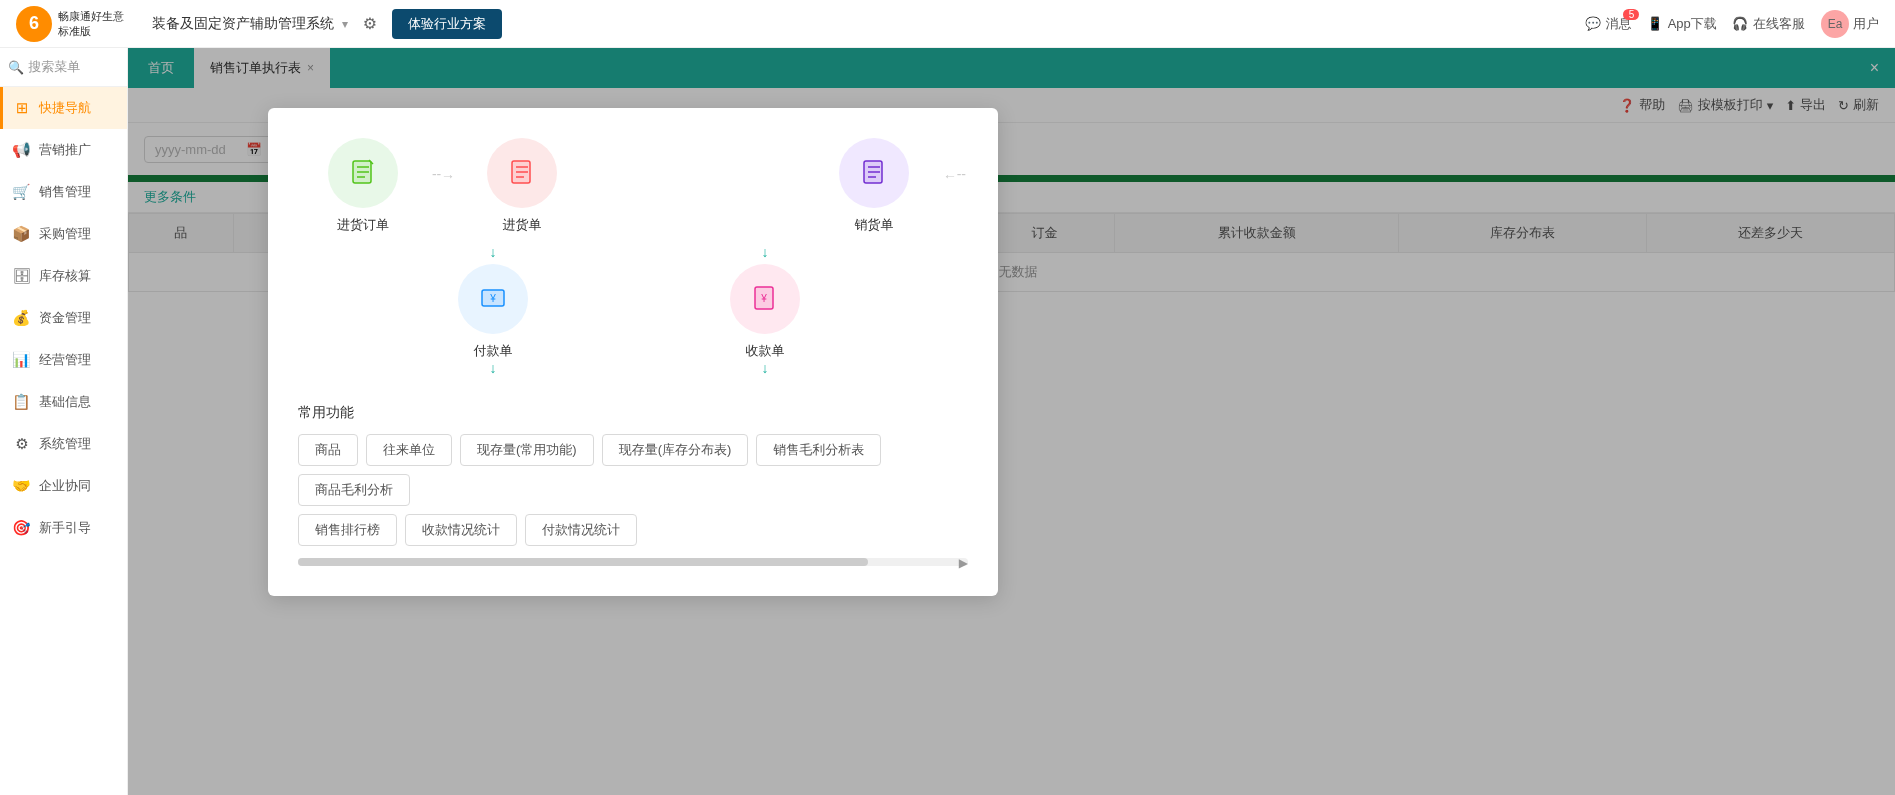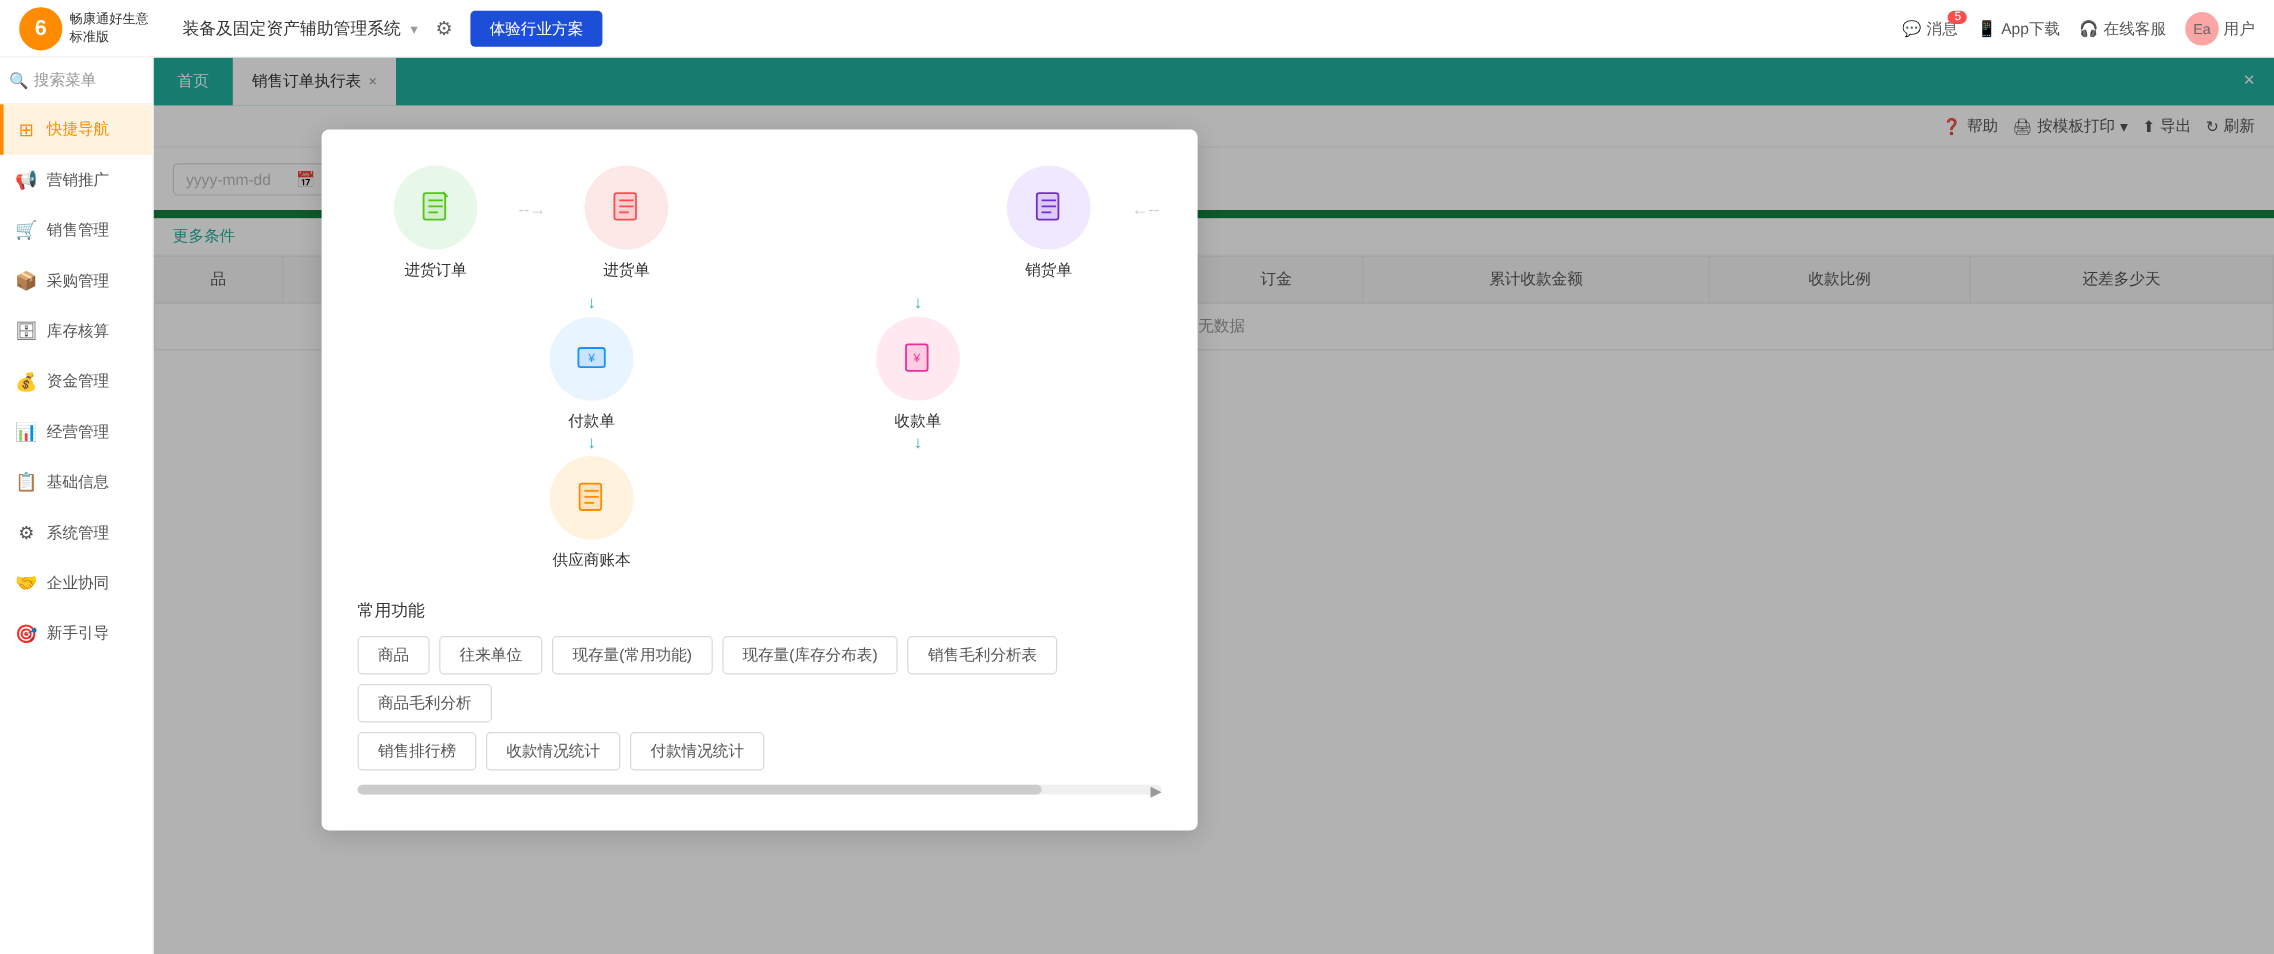--- a/index.html
+++ b/index.html
@@ -13,21 +13,21 @@
     .content-area { flex: 1; display: flex; flex-direction: column; overflow: hidden; position: relative; }
 
     
     .top-bar-logo { display: flex; align-items: center; gap: 6px; width: 128px; }
     .logo-icon { width: 36px; height: 36px; background: #ff8c00; border-radius: 50%; display: flex; align-items: center; justify-content: center; color: #fff; font-size: 18px; font-weight: bold; }
     .logo-text { font-size: 11px; color: #333; line-height: 1.3; }
     .top-bar-system { display: flex; align-items: center; gap: 8px; margin-left: 8px; }
     .system-name { font-size: 14px; color: #333; }
     .system-arrow { color: #999; font-size: 12px; }
     .gear-icon-btn { width: 28px; height: 28px; display: flex; align-items: center; justify-content: center; cursor: pointer; color: #666; font-size: 16px; }
-    .experience-btn { background: #1d4ed8; color: #fff; border: none; border-radius: 4px; padding: 6px 16px; font-size: 13px; cursor: pointer; }
+    .experience-btn { background: #0c4a6e; color: #fff; border: none; border-radius: 4px; padding: 6px 16px; font-size: 13px; cursor: pointer; }
     .top-bar-right { margin-left: auto; display: flex; align-items: center; gap: 16px; }
     .top-bar-item { display: flex; align-items: center; gap: 4px; color: #555; cursor: pointer; font-size: 13px; position: relative; }
     .badge { background: #ff4d4f; color: #fff; border-radius: 10px; font-size: 10px; padding: 0 4px; min-width: 16px; text-align: center; position: absolute; top: -6px; right: -8px; }
     .user-avatar { width: 28px; height: 28px; background: #fca5a5; border-radius: 50%; display: flex; align-items: center; justify-content: center; font-size: 12px; color: #666; }
 
     
     .tab-bar { display: flex; align-items: center; background: #20b2a0; height: 40px; padding: 0 0 0 0; flex-shrink: 0; }
     .tab-item { padding: 0 16px; height: 40px; display: flex; align-items: center; cursor: pointer; color: rgba(255,255,255,0.85); font-size: 13px; }
     .tab-item.active { background: #fff; color: #333; }
     .tab-item .tab-close { margin-left: 6px; color: #999; font-size: 12px; }
@@ -246,21 +246,21 @@
         <table class="data-table">
           <thead>
             <tr>
               <th>品</th>
               <th>商品</th>
               <th>金额</th>
               <th>预估毛利</th>
               <th>预估毛利率</th>
               <th>订金</th>
               <th>累计收款金额</th>
-              <th>收款比例</th>
+              <th>库存分布表</th>
               <th>还差多少天</th>
             </tr>
           </thead>
           <tbody>
             <tr>
               <td colspan="9" class="no-data">
                 <span>暂无数据</span>
               </td>
             </tr>
           </tbody>
@@ -357,32 +357,20 @@
                   </div>
                   <span class="flow-label">收款单</span>
                 </div>
               </div>
               <div style="width:130px;"></div>
             </div>
 
             <div style="display:flex; padding-left: 130px;">
               <div class="flow-col" style="width:130px; margin-right: 40px;">
                 <span class="flow-down-arrow">↓</span>
-                <div class="flow-node">
-                  <div class="flow-circle orange">
-                    <svg width="32" height="32" viewBox="0 0 32 32" fill="none">
-                        <rect x="6" y="4" width="18" height="22" rx="2" fill="#ff8c00" opacity="0.15"></rect>
-                        <rect x="6" y="4" width="18" height="22" rx="2" stroke="#ff8c00" stroke-width="1.5"></rect>
-                        <line x1="10" y1="10" x2="22" y2="10" stroke="#ff8c00" stroke-width="1.5"></line>
-                        <line x1="10" y1="15" x2="22" y2="15" stroke="#ff8c00" stroke-width="1.5"></line>
-                        <line x1="10" y1="20" x2="18" y2="20" stroke="#ff8c00" stroke-width="1.5"></line>
-                      </svg>
-                  </div>
-                  <span class="flow-label">供应商账本</span>
-                </div>
               </div>
               <div style="flex:1;"></div>
               <div class="flow-col" style="width:130px; margin-right: 8px;">
                 <span class="flow-down-arrow">↓</span>
               </div>
               <div style="width:130px;"></div>
             </div>
           </div>
 
           <div class="common-section">

